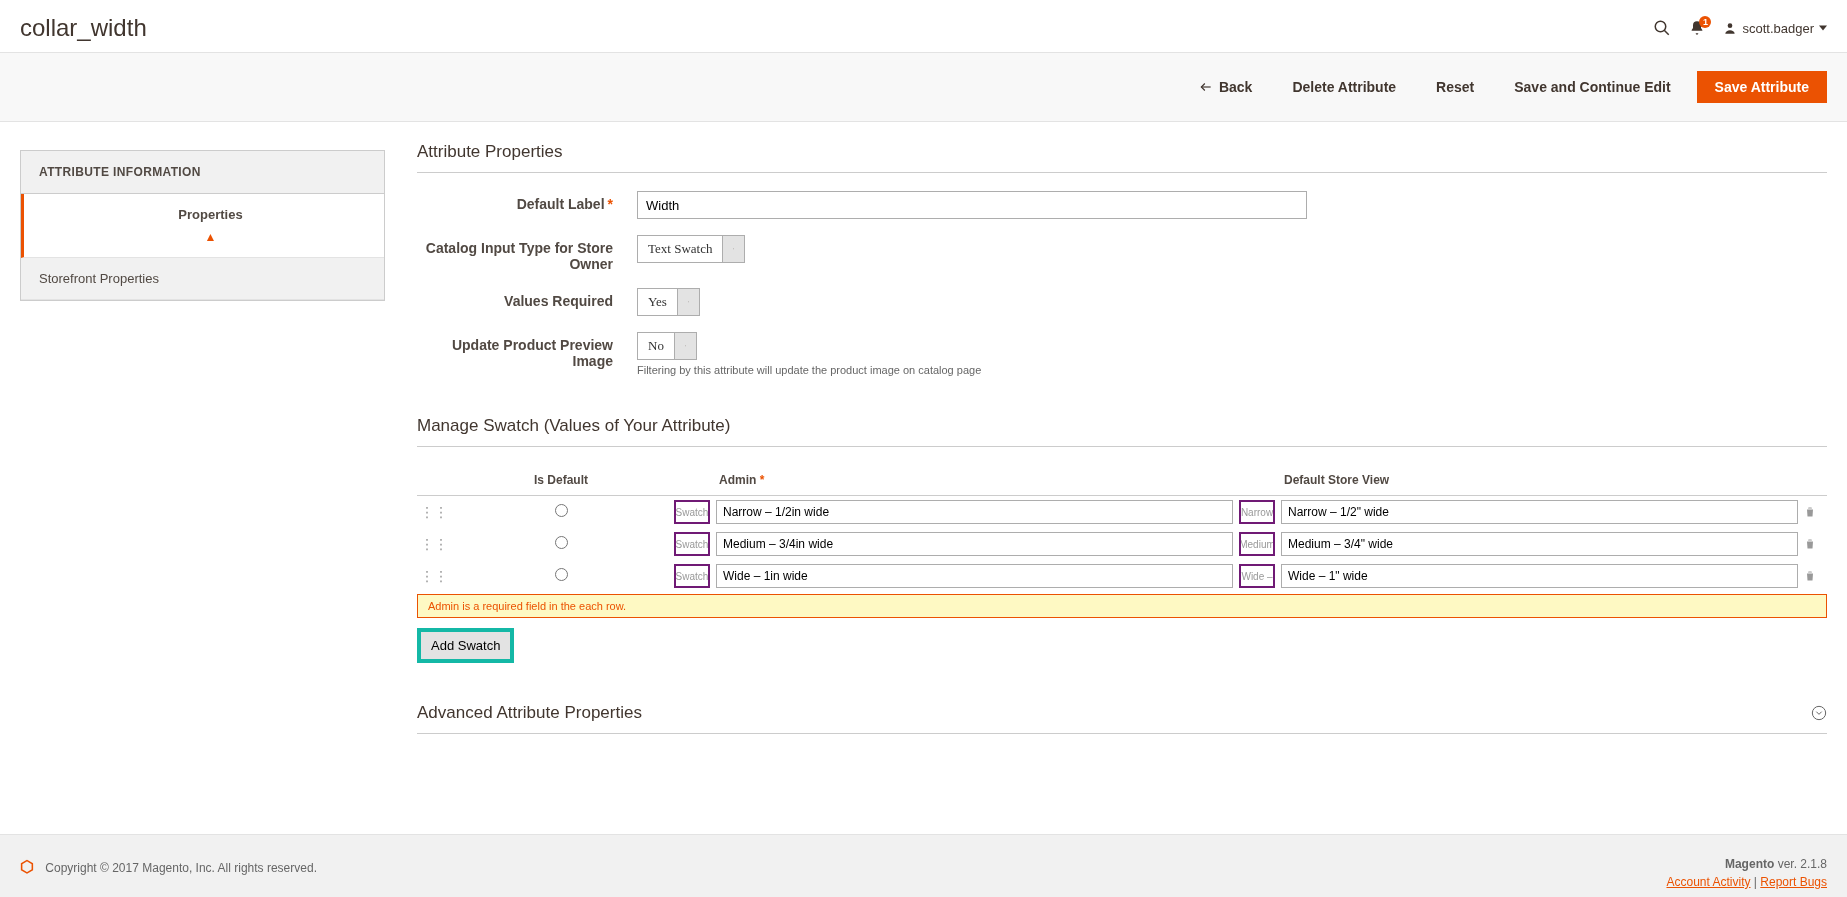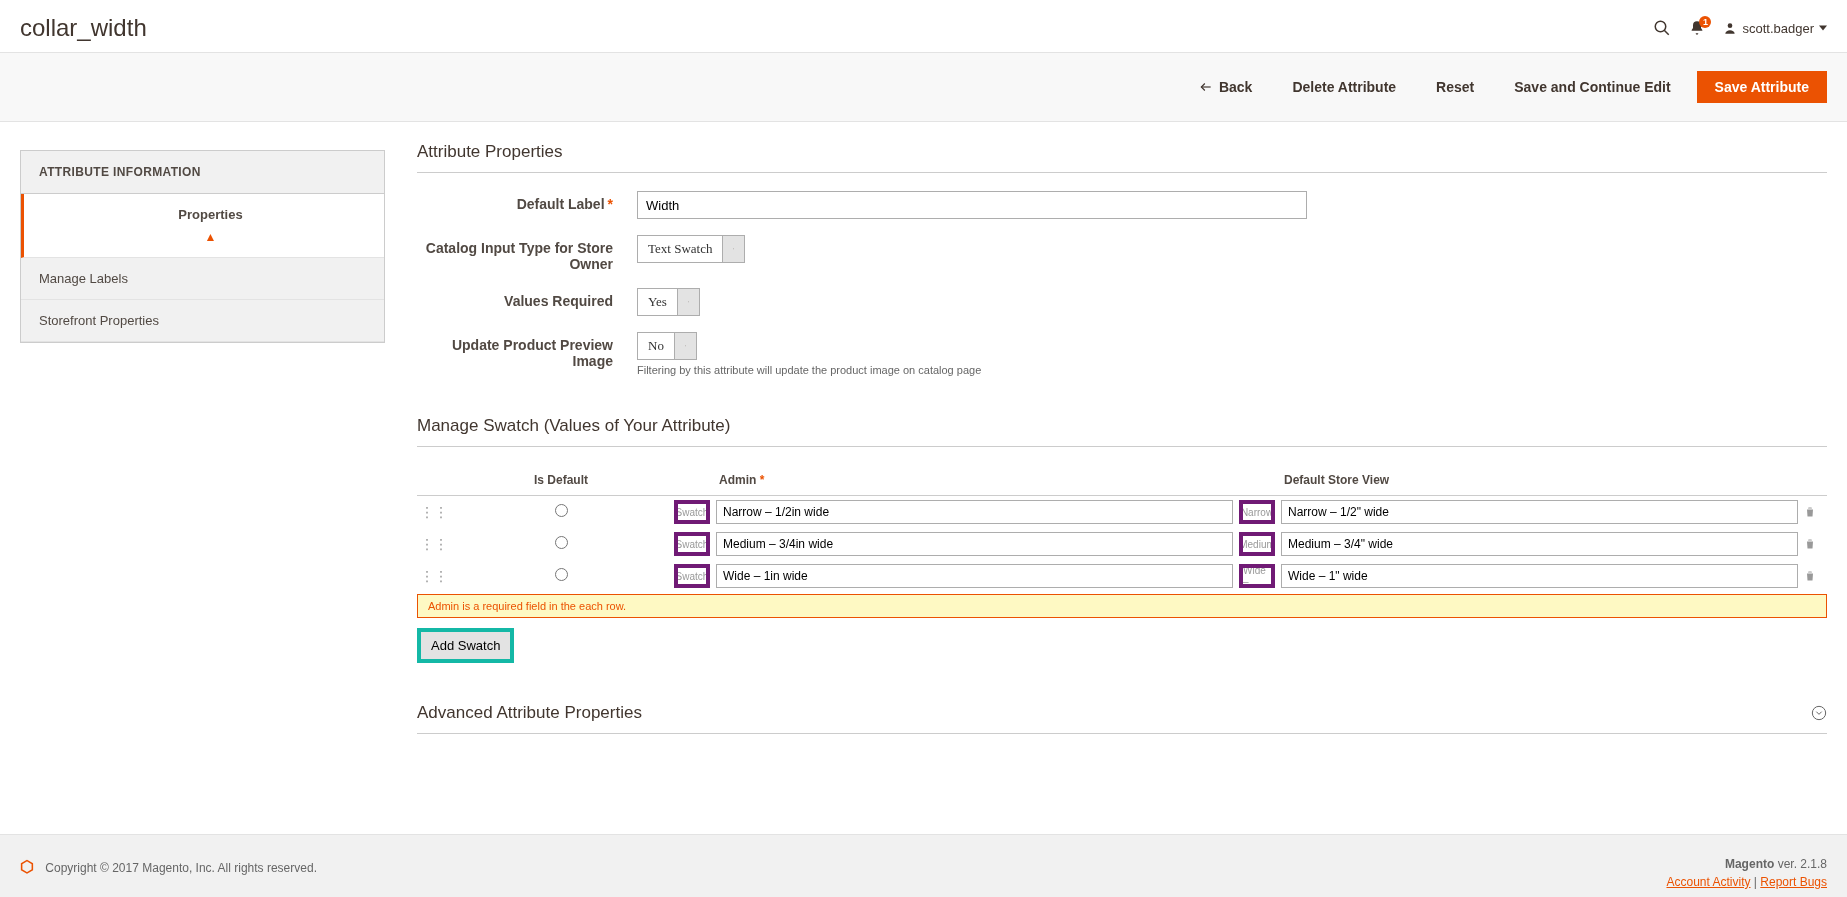--- a/index.html
+++ b/index.html
@@ -39,21 +39,21 @@
 .select-ctrl span { padding: 4px 10px; font-size: 13px; display: flex; align-items: center; }
 .select-arrow { background: #e3e3e3; border-left: 1px solid #adadad; width: 22px; display: flex; align-items: center; justify-content: center; cursor: pointer;}
 .hint { font-size: 11px; color: #666; margin-top: 4px; }
 
 .swatch-table { width: 100%; border-collapse: collapse; }
 .swatch-table th { text-align: left; font-size: 12px; font-weight: 600; color: #514943; padding: 8px 6px; border-bottom: 1px solid #ccc;}
 .swatch-table th.center { text-align: center; }
 .swatch-table td { padding: 4px 3px; vertical-align: middle; }
 .drag-handle { color: #999; cursor: move; width: 22px; text-align: center; font-size: 14px;}
 .radio-cell { text-align: center; width: 220px;}
-.swatch-placeholder { width: 36px; border: 4px solid #701a75; height: 24px; font-size: 10px; color: #999; display: flex; align-items: center; justify-content: center; overflow: hidden; background: #fff;}
+.swatch-placeholder { width: 36px; border: 2px solid #701a75; height: 24px; font-size: 10px; color: #999; display: flex; align-items: center; justify-content: center; overflow: hidden; background: #fff;}
 .swatch-inp { width: 100%; border: 1px solid #adadad; height: 24px; padding: 4px 6px; font-size: 12px;}
 .del-cell { width: 26px; text-align: center; color: #999; cursor: pointer;}
 .error-banner { background: #fef9c3; border: 1px solid #eb5202; color: #eb5202; font-size: 11px; padding: 5px 10px; margin-top: 2px;}
 .add-swatch-btn { border: 4px solid #14b8a6; background: #e3e3e3; padding: 6px 10px; font-size: 13px; cursor: pointer; margin-top: 10px;}
 
 footer { background: #f1f1f1; border-top: 1px solid #e3e3e3; padding: 22px 20px; margin-top: 40px; display: flex; justify-content: space-between; align-items: flex-start; font-size: 12px; color: #666;}
 footer a { color: #eb5202; text-decoration: underline;}
 .footer-right { text-align: right; }
 .m-logo { color: #eb5202; font-weight: 700; margin-right: 8px; font-size: 16px; font-family: serif;}
 svg { display: block; }
@@ -104,21 +104,20 @@
 </div>
 
 <div class="main-layout">
   <aside class="sidebar">
     <div class="side-panel">
       <div class="side-header">ATTRIBUTE INFORMATION</div>
       <div class="side-item active">
         <span>Properties</span>
         <span class="warn-icon">▲</span>
       </div>
-      <div class="side-item">Manage Labels</div>
       <div class="side-item">Storefront Properties</div>
     </div>
   </aside>
 
   <main class="content">
 
     <div class="section">
       <div class="section-title">Attribute Properties</div>
 
       <div class="field-row">

